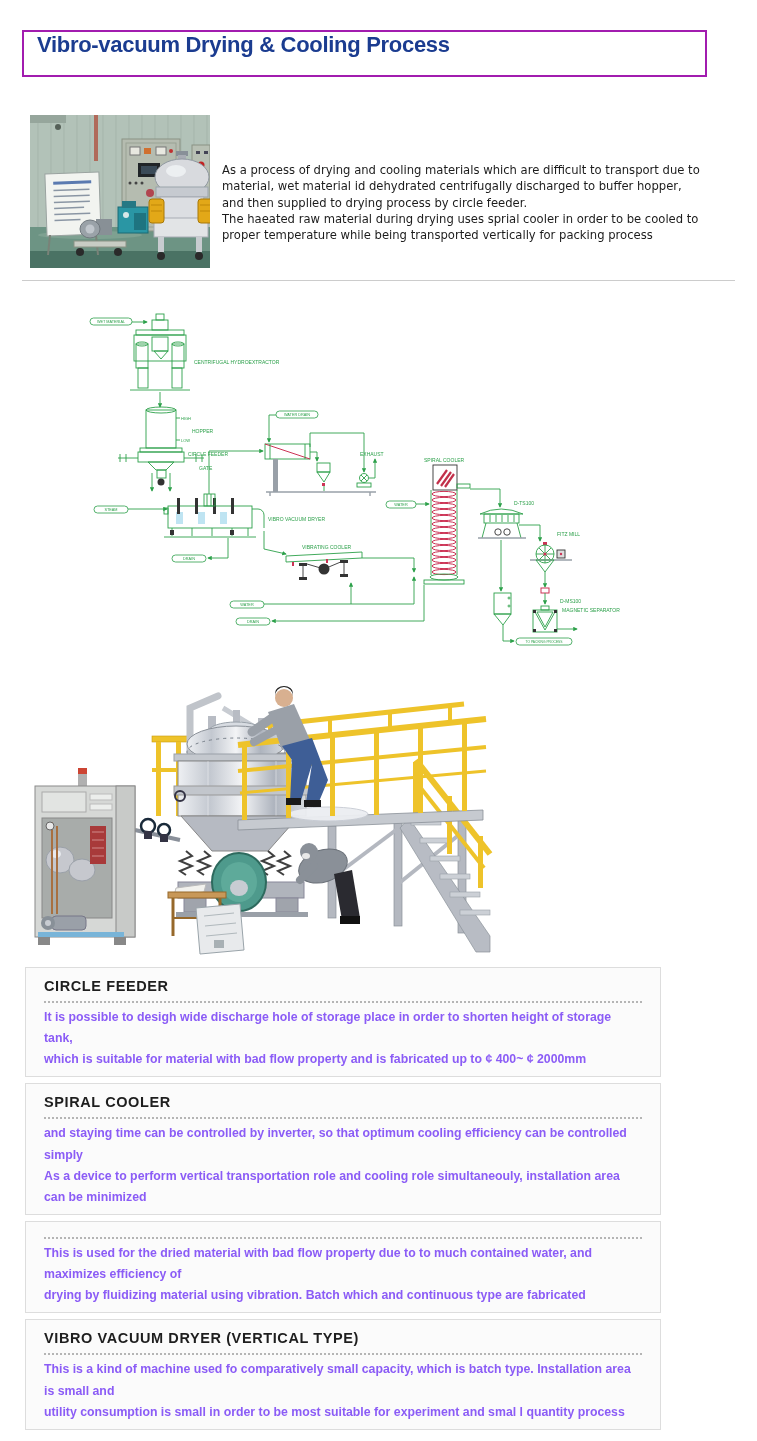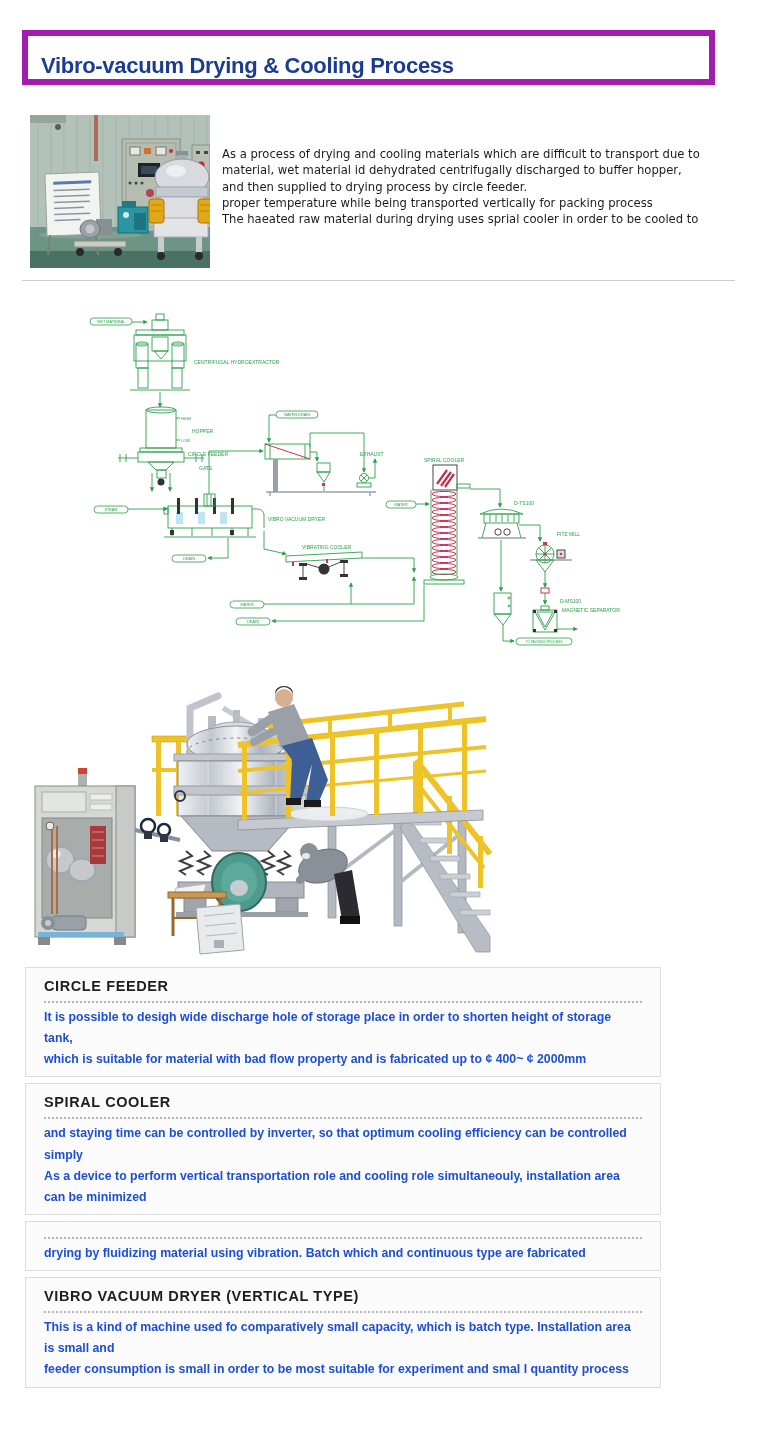--- a/index.html
+++ b/index.html
@@ -1,34 +1,34 @@
 <!DOCTYPE html>
 <html><head>
 <meta charset="utf-8">
 <style>
   html,body{margin:0;padding:0;background:#fff;}
   body{width:757px;height:1441px;position:relative;font-family:"Liberation Sans",sans-serif;overflow:hidden;}
 
-  .title-box{position:absolute;left:22px;top:30px;width:681px;height:43px;border:6px solid #a21caf;display:flex;align-items:flex-end;background:#fff;}
+  .title-box{position:absolute;left:22px;top:30px;width:681px;height:43px;border:2px solid #a21caf;display:flex;align-items:flex-start;background:#fff;}
   .title-box h1{margin:0 0 0 13px;font-size:22px;font-weight:bold;color:#1b3c90;letter-spacing:-0.3px;}
 
   .photo{position:absolute;left:30px;top:115px;width:180px;height:153px;}
 
-  .intro{position:absolute;left:222px;top:146px;width:528px;font-family:"DejaVu Sans",sans-serif;font-size:11.6px;color:#1c1c1c;line-height:16.3px;}
+  .intro{position:absolute;left:222px;top:162px;width:528px;font-family:"DejaVu Sans",sans-serif;font-size:11.6px;color:#1c1c1c;line-height:16.3px;}
 
   .divider{position:absolute;left:22px;top:280px;width:713px;height:1px;background:#ccc;}
 
   .diagram{position:absolute;left:80px;top:306px;}
   .machine{position:absolute;left:28px;top:668px;}
 
   .sections{position:absolute;left:25px;top:967px;width:636px;}
   .card{border:1px solid #ddd;background:#fbfbfb;padding:8px 18px 6px 18px;margin-bottom:6px;}
   .card h2{margin:2px 0 0 0;font-size:14.5px;color:#1e1e1e;letter-spacing:0.6px;font-weight:bold;}
   .card .dots{border-bottom:2px dotted #b5b5b5;margin:6px 0 4px 0;height:1px;}
-  .card p{margin:0;font-size:12.3px;font-weight:bold;color:#1d4ed8;line-height:1.72;}
+  .card p{margin:0;font-size:12.3px;font-weight:bold;color:#8b5cf6;line-height:1.72;}
 
   
   .diagram svg text{fill:#2ca04a;font-size:5px;font-family:"Liberation Sans",sans-serif;}
   .diagram .tagtxt{font-size:3.8px;text-anchor:middle;}
   .diagram .tagtxt2{font-size:3.3px;text-anchor:middle;}
   .diagram .small{font-size:4px;}
   .g{stroke:#2ca04a;fill:none;stroke-width:0.9;}
   .k{stroke:#333;fill:none;stroke-width:0.9;}
   .kf{fill:#333;stroke:none;}
   .r{stroke:#cc3355;fill:none;stroke-width:1;}
@@ -130,22 +130,22 @@
       <line x1="121" y1="96" x2="132" y2="96" stroke="#c08808"></line>
   <line x1="170" y1="90" x2="181" y2="90" stroke="#c08808"></line>
       <line x1="170" y1="96" x2="181" y2="96" stroke="#c08808"></line>
 </svg>
 </div>
 
 <div class="intro">
   <div>As a process of drying and cooling materials which are difficult to transport due to</div>
   <div>material, wet material id dehydrated centrifugally discharged to buffer hopper,</div>
   <div>and then supplied to drying process by circle feeder.</div>
+  <div>The haeated raw material during drying uses sprial cooler in order to be cooled to</div>
   <div>proper temperature while being transported vertically for packing process</div>
-  <div>The haeated raw material during drying uses sprial cooler in order to be cooled to</div>
 </div>
 
 <div class="divider"></div>
 
 <div class="diagram">
 <svg width="620" height="352" viewBox="0 0 620 352">
   <defs>
     <marker id="ar" viewBox="0 0 6 6" refX="5" refY="3" markerWidth="5" markerHeight="5" orient="auto">
       <path d="M0,0 L6,3 L0,6 Z" fill="#2ca04a"></path>
     </marker>
@@ -594,22 +594,23 @@
     <p>which is suitable for material with bad flow property and is fabricated up to ¢ 400~ ¢ 2000mm</p>
   </div>
   <div class="card">
     <h2>SPIRAL COOLER</h2>
     <div class="dots"></div>
     <p>and staying time can be controlled by inverter, so that optimum cooling efficiency can be controlled simply</p>
     <p>As a device to perform vertical transportation role and cooling role simultaneouly, installation area can be minimized</p>
   </div>
   <div class="card">
     <div class="dots"></div>
+    <p>This is used for the dried material with bad flow property due to to much contained water, and maximizes efficiency of</p>
     <p>drying by fluidizing material using vibration. Batch which and continuous type are fabricated</p>
   </div>
   <div class="card">
     <h2>VIBRO VACUUM DRYER (VERTICAL TYPE)</h2>
     <div class="dots"></div>
     <p>This is a kind of machine used fo comparatively small capacity, which is batch type. Installation area is small and</p>
-    <p>feeder consumption is small in order to be most suitable for experiment and smal l quantity process</p>
+    <p>utility consumption is small in order to be most suitable for experiment and smal l quantity process</p>
   </div>
 
 </div>
 
 </body></html>

